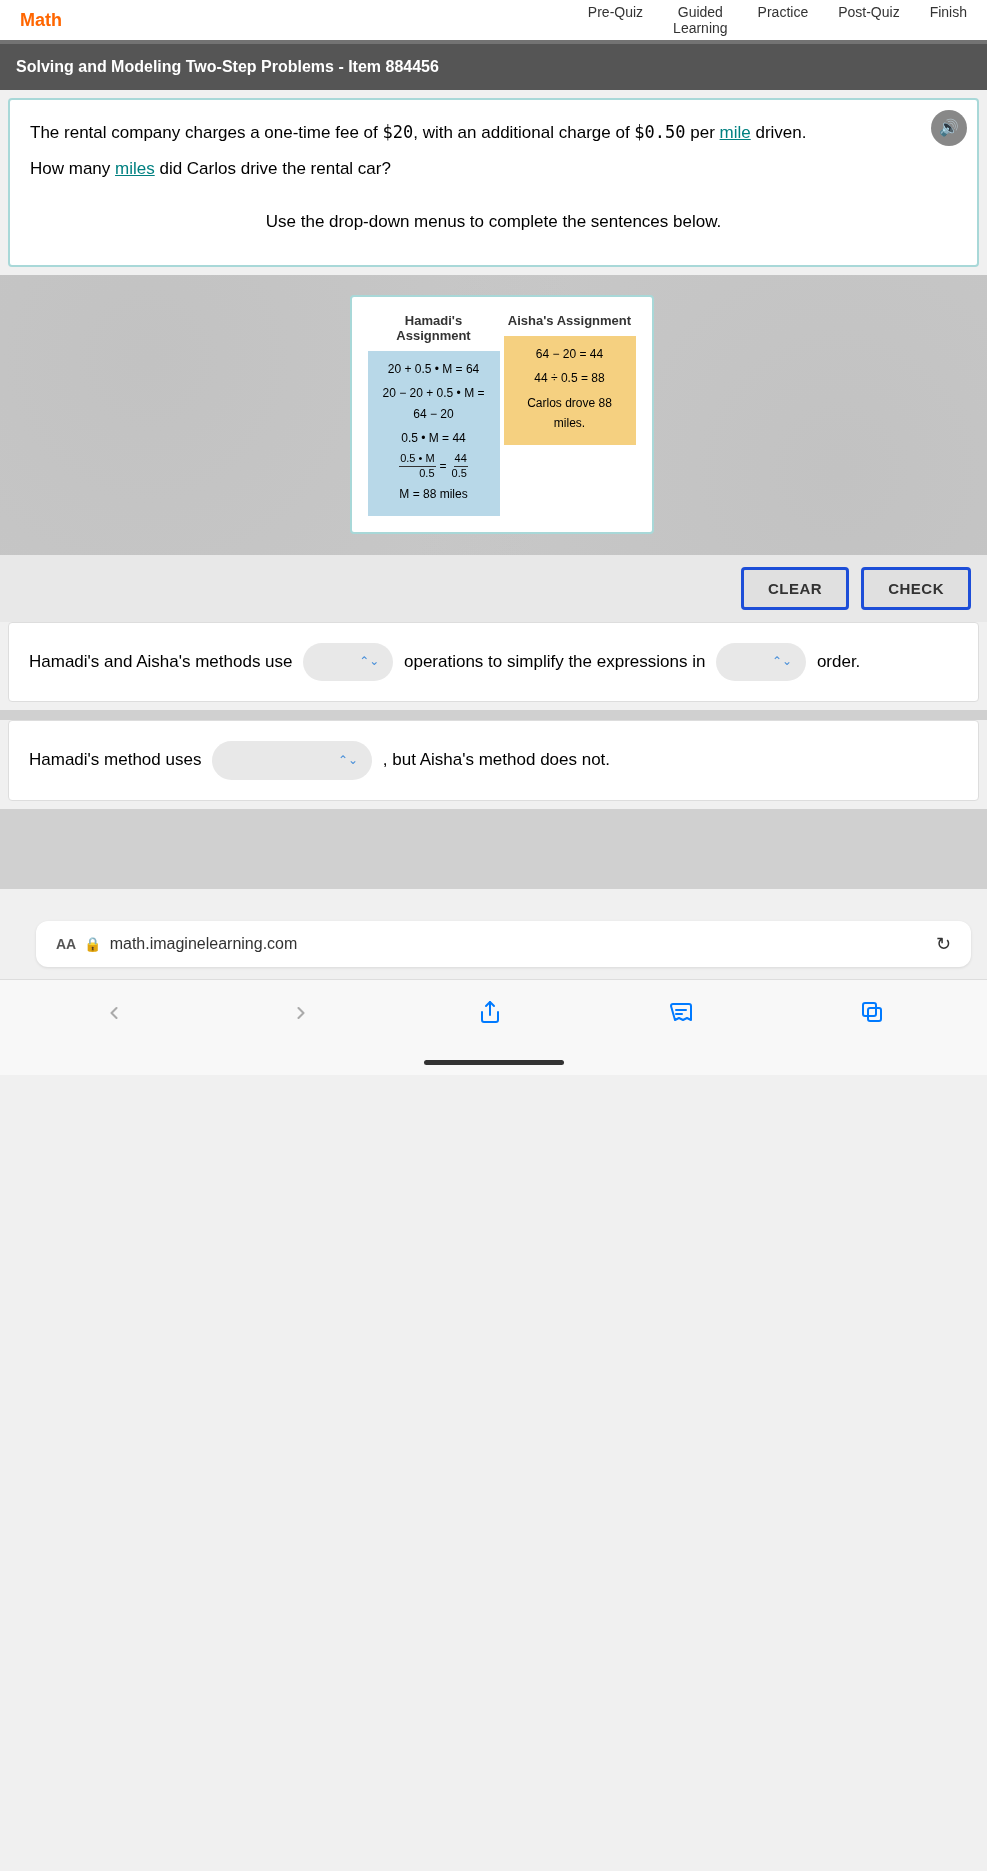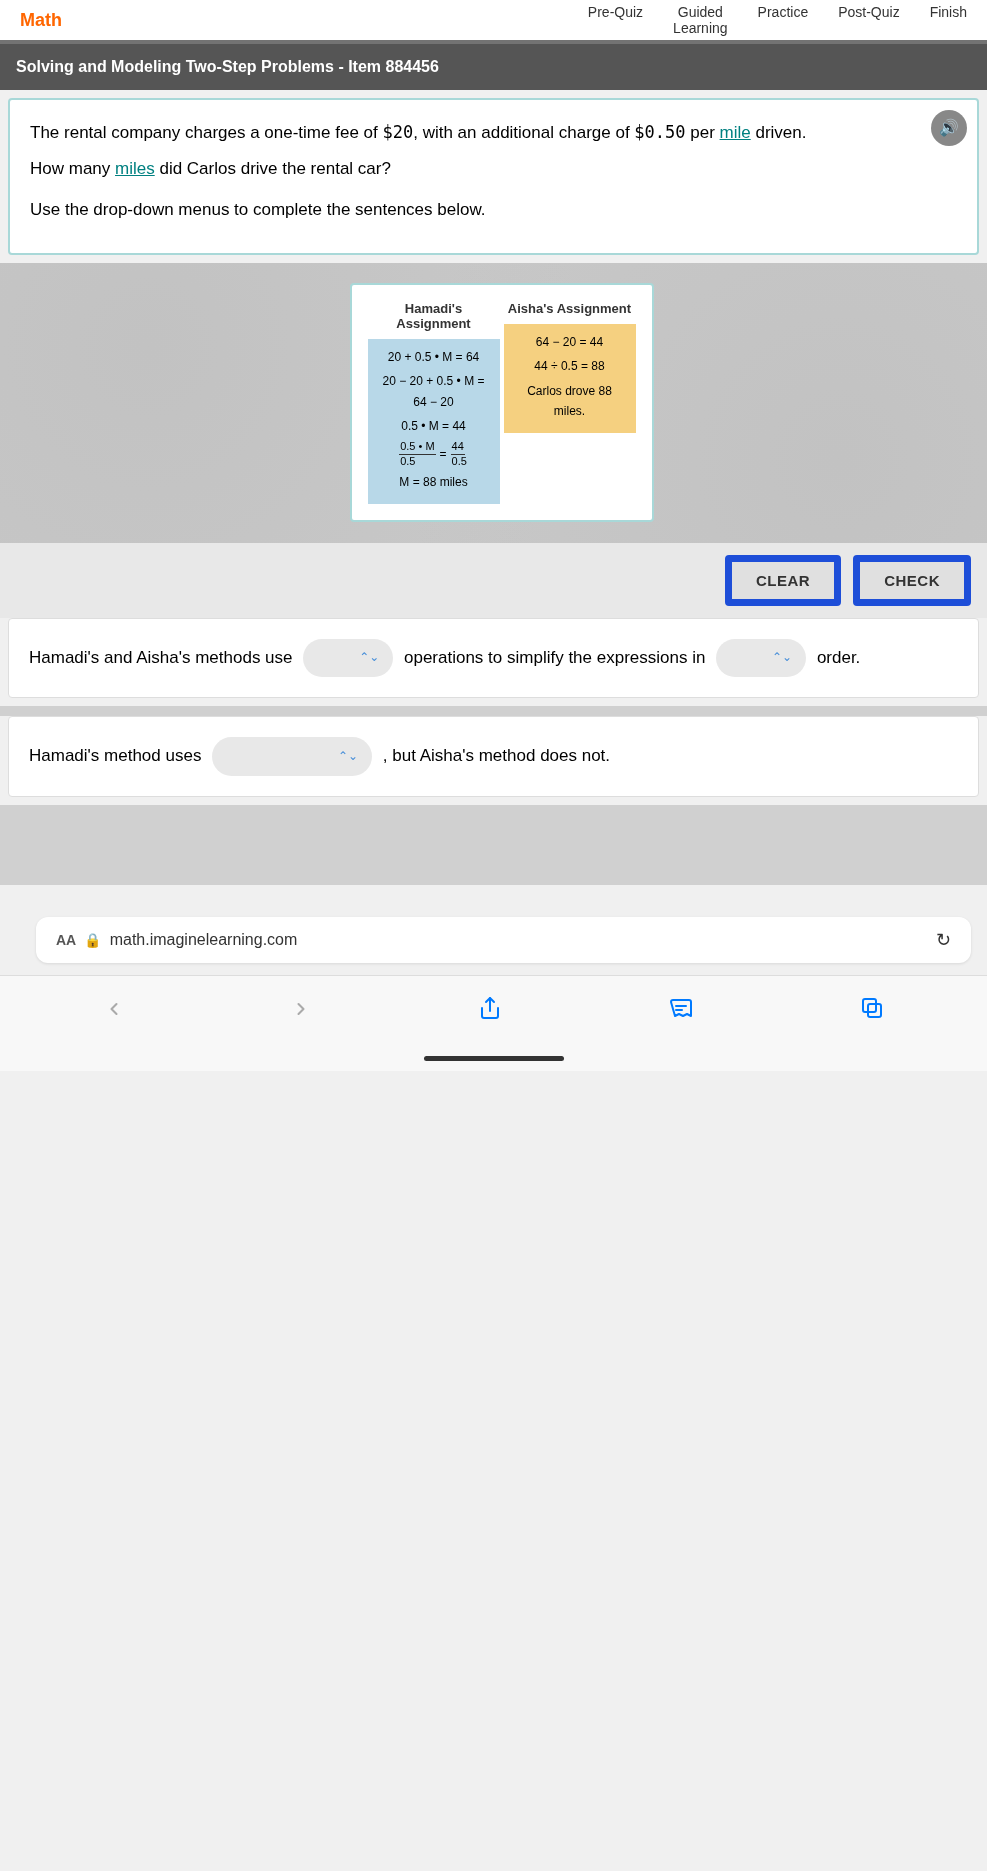--- a/index.html
+++ b/index.html
@@ -78,21 +78,22 @@
       text-decoration: underline;
       cursor: pointer;
     }
     .money {
       font-family: monospace;
     }
     .problem-text p {
       margin-bottom: 10px;
     }
     .problem-text .instruction {
-      margin-top: 16px;
+      margin-top: 28px;
+      text-align: center;
     }
 
     
     .interactive-bg {
       background: #c8c8c8;
       background-image: 
         radial-gradient(circle at 15% 30%, rgba(180,180,180,0.3) 0%, transparent 50%),
         radial-gradient(circle at 85% 70%, rgba(180,180,180,0.3) 0%, transparent 50%);
       padding: 20px;
       min-height: 280px;
@@ -143,21 +144,21 @@
     
     .buttons-row {
       display: flex;
       justify-content: flex-end;
       gap: 12px;
       padding: 12px 16px;
       background: #e8e8e8;
     }
     .btn-action {
       padding: 10px 24px;
-      border: 7px solid #1d4ed8;
+      border: 3px solid #1d4ed8;
       border-radius: 4px;
       background: #e0e0e0;
       font-size: 15px;
       font-weight: 600;
       color: #333;
       cursor: pointer;
       letter-spacing: 0.5px;
     }
 
     
@@ -270,21 +271,21 @@
       border-radius: 3px;
     }
 
     
     .math-eq {
       font-size: 12px;
     }
     .frac {
       display: inline-flex;
       flex-direction: column;
-      align-items: flex-start;
+      align-items: flex-end;
       vertical-align: middle;
       font-size: 11px;
     }
     .frac .num {
       border-bottom: 1px solid #333;
       line-height: 1.2;
       padding: 0 1px;
     }
     .frac .den {
       line-height: 1.2;

